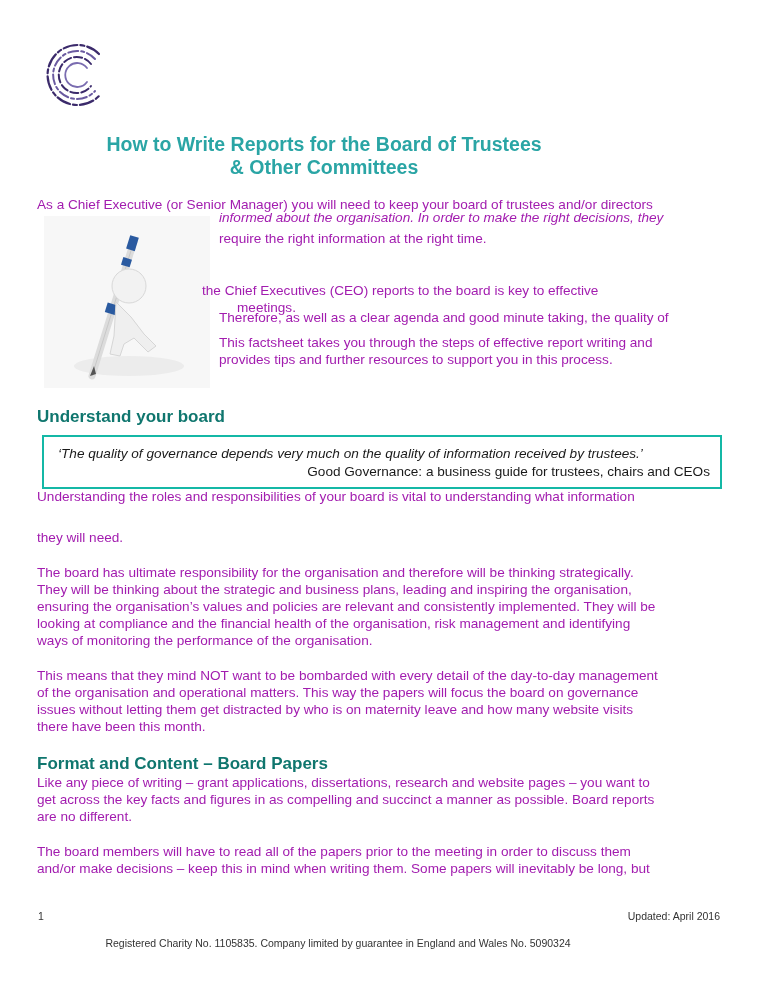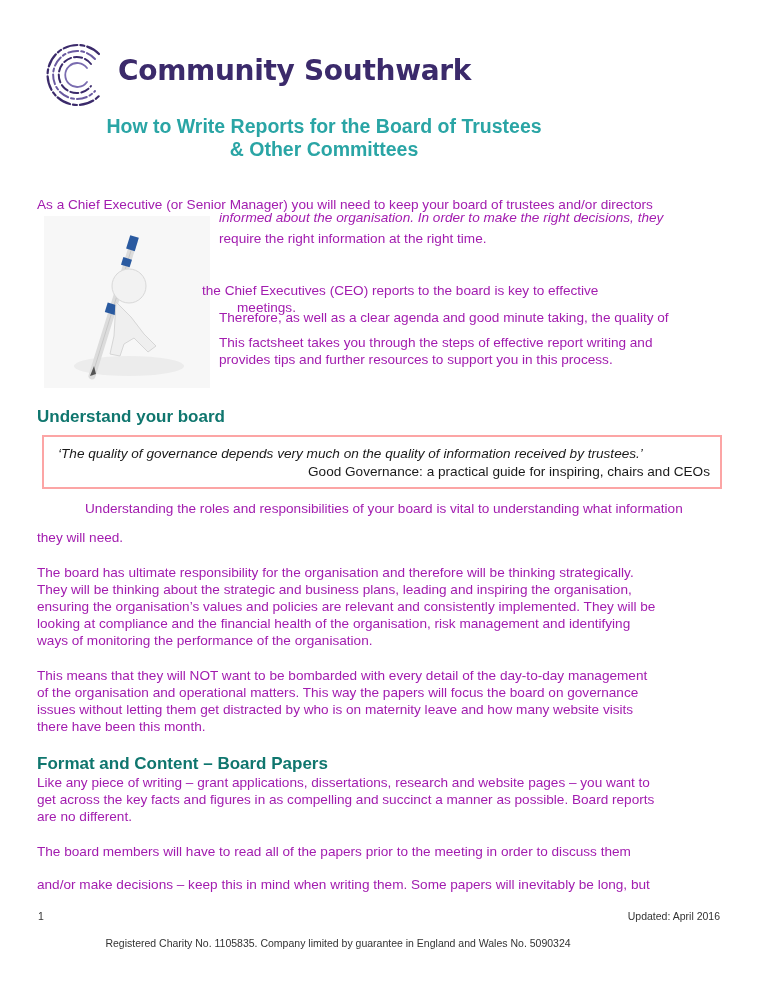--- a/index.html
+++ b/index.html
@@ -3,44 +3,43 @@
 <meta charset="utf-8">
 <style>
   html, body { margin:0; padding:0; background:#ffffff; }
   body { width:768px; height:994px; position:relative; overflow:hidden;
          font-family:"Liberation Sans", sans-serif; color:#1a1a1a; }
   .abs { position:absolute; }
   .logo { left:44px; top:40px; width:390px; height:70px; }
   .logo-mark { position:absolute; left:0; top:0; width:70px; height:70px; }
   .logo-text { position:absolute; left:74px; top:14px; font-family:"DejaVu Sans", sans-serif;
                font-weight:bold; font-size:28px; color:#3b2a6b; letter-spacing:-0.3px; white-space:nowrap; }
-  .title { left:0; width:648px; top:115px; text-align:center; color:#2aa5a5;
+  .title { left:0; width:648px; top:133px; text-align:center; color:#2aa5a5;
            font-weight:bold; font-size:19.5px; line-height:23px; }
   .p { font-size:13.6px; line-height:17px; color:#a21caf; }
   .h2 { color:#0f766e; font-weight:bold; font-size:17px; }
-  .quote-box { left:42px; top:435px; width:680px; height:54px; border:2px solid #fca5a5;
+  .quote-box { left:42px; top:435px; width:680px; height:54px; border:2px solid #14b8a6;
                box-sizing:border-box; }
   .q1 { left:14px; top:9px; font-style:italic; font-size:13.6px; white-space:nowrap; }
   .q2 { right:10px; top:27px; font-size:13.6px; white-space:nowrap; }
   .figure { left:44px; top:216px; width:166px; height:172px; background:#f7f7f7; }
   .footer-small { font-size:10.5px; color:#333; }
 </style>
 </head>
 <body>
 
 <div class="abs logo">
   <svg class="logo-mark" viewBox="0 0 70 70">
     <g fill="none" stroke-linecap="round">
       <path d="M55 14 A30 30 0 1 0 55 56" stroke="#3b2a6b" stroke-width="2.2" stroke-dasharray="14 3 4 3"></path>
       <path d="M51 19 A24 24 0 1 0 51 51" stroke="#6a5aa0" stroke-width="2" stroke-dasharray="10 3 3 3"></path>
       <path d="M47 24 A18 18 0 1 0 47 46" stroke="#3b2a6b" stroke-width="2" stroke-dasharray="8 3"></path>
       <path d="M43 28 A12 12 0 1 0 43 42" stroke="#7a6cb0" stroke-width="1.8"></path>
     </g>
   </svg>
-  <span class="logo-text">Community Southwark</span>
 </div>
 
 <div class="abs title">
   <div>How to Write Reports for the Board of Trustees</div>
   <div>&amp; Other Committees</div>
 </div>
 
 <div class="abs p" style="left:37px; top:196px; white-space:nowrap;">As a Chief Executive (or Senior Manager) you will need to keep your board of trustees and/or directors</div>
 <div class="abs p" style="left:219px; top:209px; white-space:nowrap;font-style:italic;">informed about the organisation. In order to make the right decisions, they</div>
 <div class="abs p" style="left:219px; top:230px; white-space:nowrap;">require the right information at the right time.</div>
@@ -63,41 +62,41 @@
 <div class="abs p" style="left:202px; top:282px; white-space:nowrap;">the Chief Executives (CEO) reports to the board is key to effective</div>
 <div class="abs p" style="left:237px; top:299px; white-space:nowrap;">meetings.</div>
 
 <div class="abs p" style="left:219px; top:334px; white-space:nowrap;">This factsheet takes you through the steps of effective report writing and</div>
 <div class="abs p" style="left:219px; top:351px; white-space:nowrap;">provides tips and further resources to support you in this process.</div>
 
 <div class="abs h2" style="left:37px; top:407px;">Understand your board</div>
 
 <div class="abs quote-box">
   <div class="abs q1">‘The quality of governance depends very much on the quality of information received by trustees.’</div>
-  <div class="abs q2">Good Governance: a practical guide for inspiring, chairs and CEOs</div>
+  <div class="abs q2">Good Governance: a business guide for trustees, chairs and CEOs</div>
 </div>
 
-<div class="abs p" style="left:37px; top:500px; white-space:nowrap;margin-left:48px;">Understanding the roles and responsibilities of your board is vital to understanding what information</div>
+<div class="abs p" style="left:37px; top:488px; white-space:nowrap;">Understanding the roles and responsibilities of your board is vital to understanding what information</div>
 <div class="abs p" style="left:37px; top:529px; white-space:nowrap;">they will need.</div>
 
 <div class="abs p" style="left:37px; top:564px; white-space:nowrap;">The board has ultimate responsibility for the organisation and therefore will be thinking strategically.</div>
 <div class="abs p" style="left:37px; top:581px; white-space:nowrap;">They will be thinking about the strategic and business plans, leading and inspiring the organisation,</div>
 <div class="abs p" style="left:37px; top:598px; white-space:nowrap;">ensuring the organisation’s values and policies are relevant and consistently implemented. They will be</div>
 <div class="abs p" style="left:37px; top:615px; white-space:nowrap;">looking at compliance and the financial health of the organisation, risk management and identifying</div>
 <div class="abs p" style="left:37px; top:632px; white-space:nowrap;">ways of monitoring the performance of the organisation.</div>
 
-<div class="abs p" style="left:37px; top:667px; white-space:nowrap;">This means that they will NOT want to be bombarded with every detail of the day-to-day management</div>
+<div class="abs p" style="left:37px; top:667px; white-space:nowrap;">This means that they mind NOT want to be bombarded with every detail of the day-to-day management</div>
 <div class="abs p" style="left:37px; top:684px; white-space:nowrap;">of the organisation and operational matters. This way the papers will focus the board on governance</div>
 <div class="abs p" style="left:37px; top:701px; white-space:nowrap;">issues without letting them get distracted by who is on maternity leave and how many website visits</div>
 <div class="abs p" style="left:37px; top:718px; white-space:nowrap;">there have been this month.</div>
 
 <div class="abs h2" style="left:37px; top:754px;">Format and Content – Board Papers</div>
 
 <div class="abs p" style="left:37px; top:774px; white-space:nowrap;">Like any piece of writing – grant applications, dissertations, research and website pages – you want to</div>
 <div class="abs p" style="left:37px; top:791px; white-space:nowrap;">get across the key facts and figures in as compelling and succinct a manner as possible. Board reports</div>
 <div class="abs p" style="left:37px; top:808px; white-space:nowrap;">are no different.</div>
 
 <div class="abs p" style="left:37px; top:843px; white-space:nowrap;">The board members will have to read all of the papers prior to the meeting in order to discuss them</div>
-<div class="abs p" style="left:37px; top:860px; white-space:nowrap;margin-top:16px;">and/or make decisions – keep this in mind when writing them. Some papers will inevitably be long, but</div>
+<div class="abs p" style="left:37px; top:860px; white-space:nowrap;">and/or make decisions – keep this in mind when writing them. Some papers will inevitably be long, but</div>
 
 <div class="abs footer-small" style="left:38px; top:910px;">1</div>
 <div class="abs footer-small" style="right:48px; top:910px;">Updated: April 2016</div>
 <div class="abs footer-small" style="left:0; width:676px; text-align:center; top:937px;">Registered Charity No. 1105835. Company limited by guarantee in England and Wales No. 5090324</div>
 
 </body></html>

